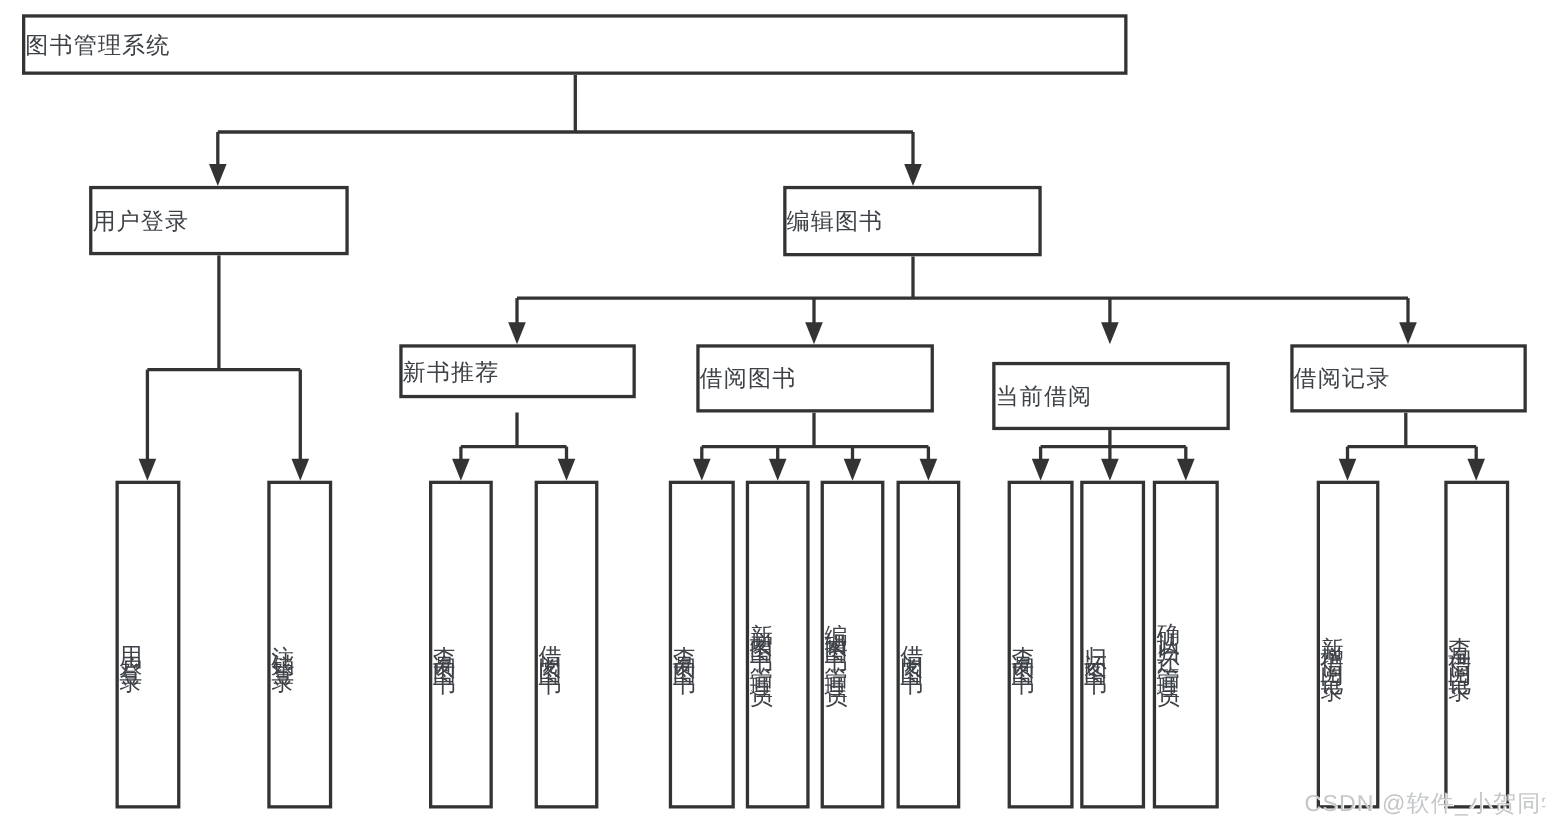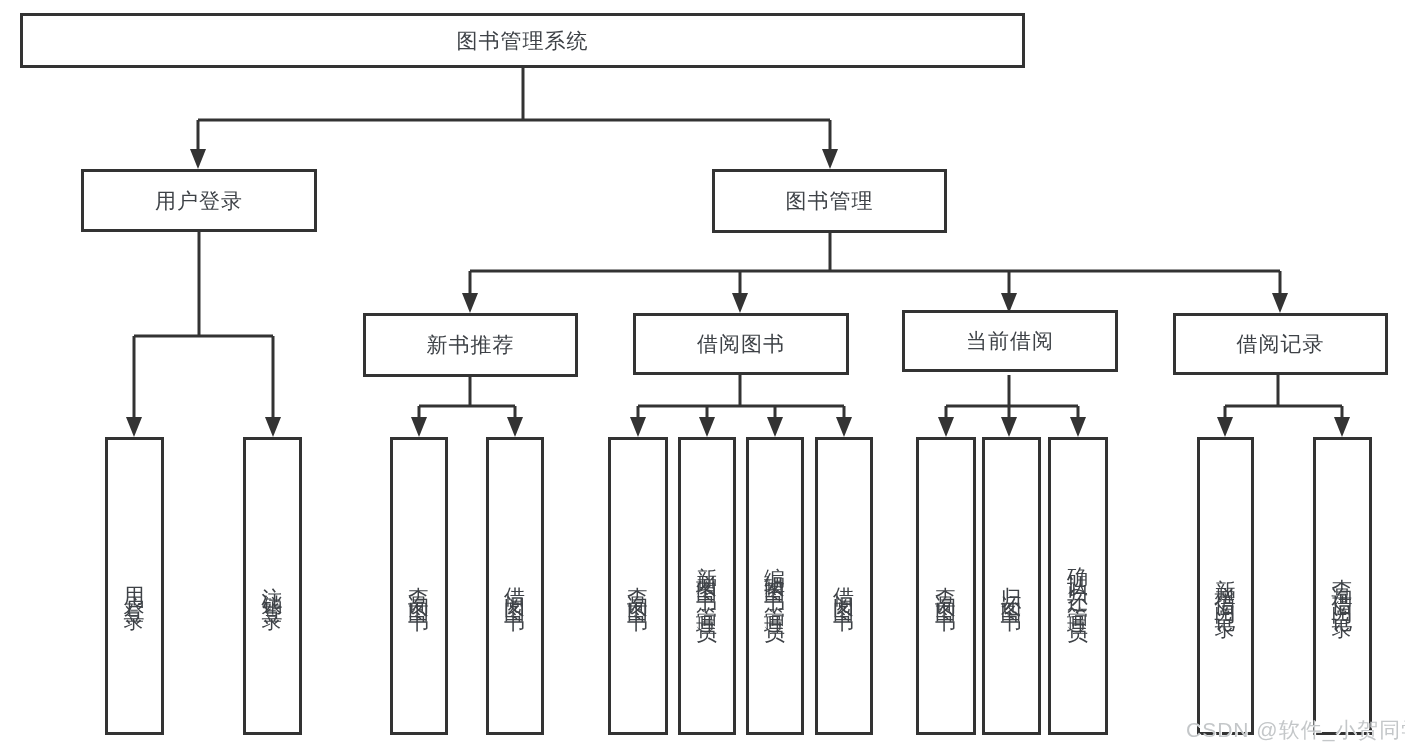--- a/index.html
+++ b/index.html
@@ -3,21 +3,21 @@
 <meta charset="utf-8">
 <style>
   html,body{margin:0;padding:0;background:#fff;}
   .canvas{
     position:relative;width:1405px;height:747px;background:#ffffff;
     font-family:"Liberation Sans", sans-serif;overflow:hidden;
   }
   .connectors{position:absolute;left:0;top:0;}
   .box{
     position:absolute;box-sizing:border-box;border:3px solid #333333;background:#ffffff;
-    display:flex;align-items:center;justify-content:center;color:#3e4247;
+    display:flex;align-items:center;color:#3e4247;
   }
   .hbox{font-size:21px;letter-spacing:1px;white-space:nowrap;}
   .vtext{
     writing-mode:vertical-rl;text-orientation:mixed;
     font-size:21px;line-height:1;letter-spacing:8px;white-space:nowrap;
   }
   .watermark{
     position:absolute;left:1186px;top:716px;font-size:21px;letter-spacing:1px;
     color:#c4c7c9;text-shadow:1px 1px 0 #ffffff;white-space:nowrap;z-index:5;
   }
@@ -99,30 +99,30 @@
   </svg>
 
   <div class="box hbox" style="left:20px;top:13px;width:1005px;height:55px">
     <span>图书管理系统</span>
   </div>
 
   <div class="box hbox" style="left:81px;top:169px;width:236px;height:63px">
     <span>用户登录</span>
   </div>
   <div class="box hbox" style="left:712px;top:169px;width:235px;height:64px">
-    <span>图书管理</span>
+    <span>编辑图书</span>
   </div>
 
-  <div class="box hbox" style="left:363px;top:313px;width:215px;height:64px">
+  <div class="box hbox" style="left:363px;top:313px;width:215px;height:49px">
     <span>新书推荐</span>
   </div>
   <div class="box hbox" style="left:633px;top:313px;width:216px;height:62px">
     <span>借阅图书</span>
   </div>
-  <div class="box hbox" style="left:902px;top:310px;width:216px;height:62px">
+  <div class="box hbox" style="left:902px;top:329px;width:216px;height:62px">
     <span>当前借阅</span>
   </div>
   <div class="box hbox" style="left:1173px;top:313px;width:215px;height:62px">
     <span>借阅记录</span>
   </div>
 
   <div class="box" style="left:105px;top:437px;width:59px;height:298px">
     <span class="vtext">用户登录</span>
   </div>
   <div class="box" style="left:243px;top:437px;width:59px;height:298px">

